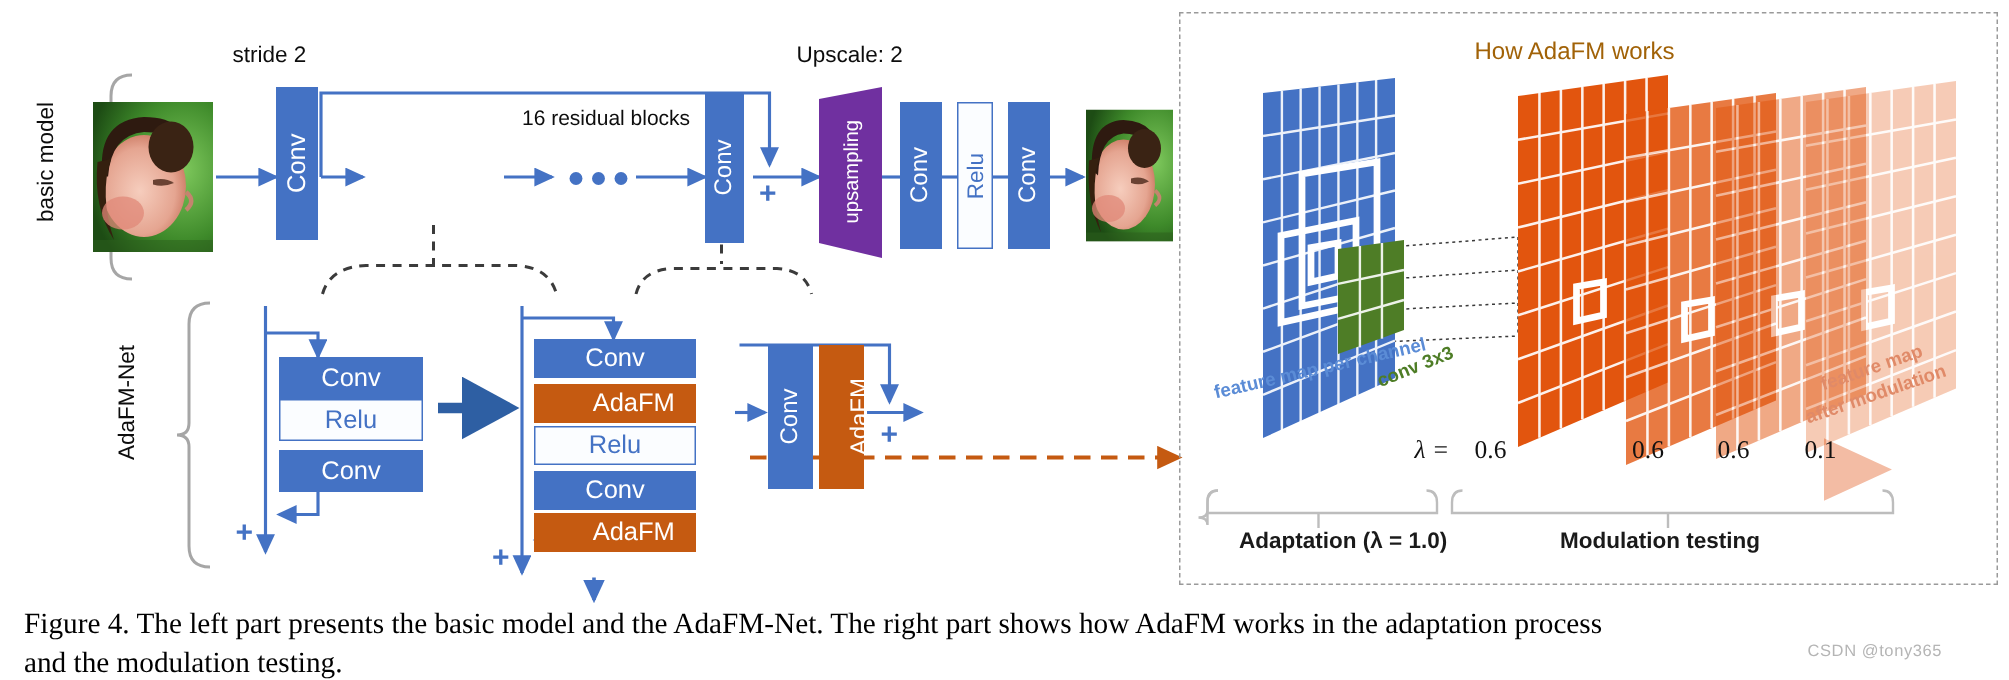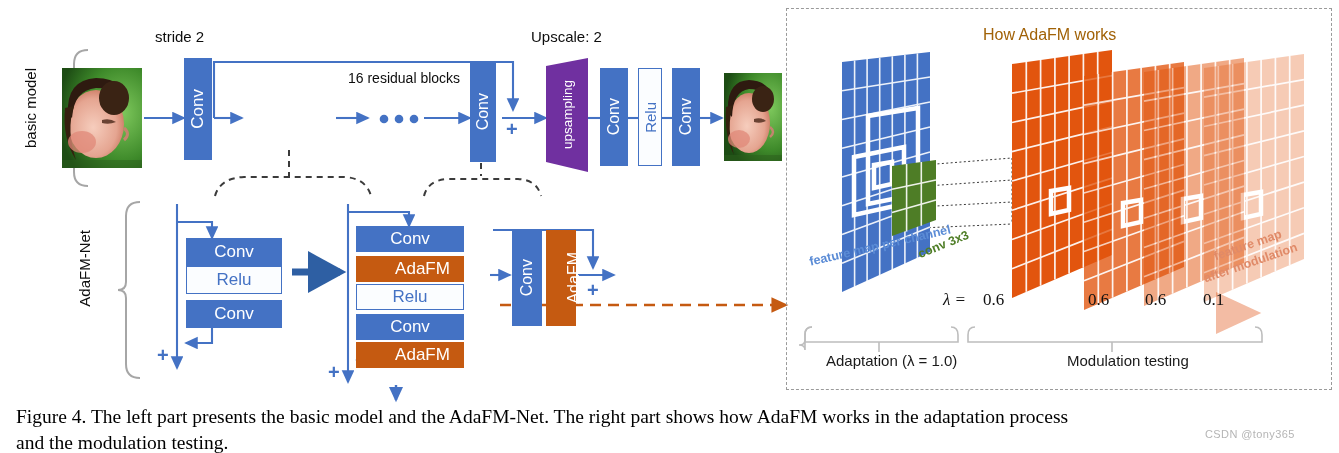--- a/index.html
+++ b/index.html
@@ -28,21 +28,21 @@
   .photo{position:absolute;overflow:hidden;}
 
   .dashbox{position:absolute;border:1px dashed #9a9a9a;box-sizing:border-box;}
 
   .cap{position:absolute;font-family:"Liberation Serif",serif;color:#000;
        font-size:19.5px;line-height:25px;}
   .wmark{position:absolute;color:#b5b5b5;font-size:11px;letter-spacing:.4px;
          font-family:"Liberation Sans",sans-serif;}
 
   .ttl{position:absolute;font-size:16px;color:#a16207;}
-  .rlbl{position:absolute;font-size:15px;color:#1a1a1a;white-space:nowrap;}
+  .rlbl{position:absolute;font-size:15px;color:#1a1a1a;white-space:nowrap;font-weight:bold;}
   .lam{position:absolute;font-family:"Liberation Serif",serif;font-size:17px;color:#111;white-space:nowrap;}
   .skew-lbl{position:absolute;white-space:nowrap;font-size:12.5px;font-weight:600;}
 
   svg{position:absolute;left:0;top:0;overflow:visible;}
 </style>
 </head>
 <body>
 
 <div class="root">
 
@@ -416,20 +416,20 @@
   <div class="skew-lbl" style="left:1212px;top:250px;color:#E08A68;transform:rotate(-19deg);transform-origin:left top;">feature map</div>
   <div class="skew-lbl" style="left:1202px;top:272px;color:#E08A68;transform:rotate(-19deg);transform-origin:left top;">after modulation</div>
 
   <div class="lam" style="left:943px;top:290px;font-style:italic;">λ =</div>
   <div class="lam" style="left:983px;top:290px;">0.6</div>
   <div class="lam" style="left:1088px;top:290px;">0.6</div>
   <div class="lam" style="left:1145px;top:290px;">0.6</div>
   <div class="lam" style="left:1203px;top:290px;">0.1</div>
 
   <div class="rlbl" style="left:826px;top:352px;">Adaptation (λ = 1.0)</div>
-  <div class="rlbl" style="left:1040px;top:352px;margin-left:27px;">Modulation testing</div>
+  <div class="rlbl" style="left:1040px;top:352px;">Modulation testing</div>
 
   <div class="cap" style="left:16px;top:404px;width:1316px;">Figure 4.  The left part presents the basic model and the AdaFM-Net. The right part shows how AdaFM works in the adaptation process</div>
   <div class="cap" style="left:16px;top:430px;width:1316px;">and the modulation testing.</div>
 
   <div class="wmark" style="left:1205px;top:428px;">CSDN @tony365</div>
 
 </div>
 
 </body></html>

